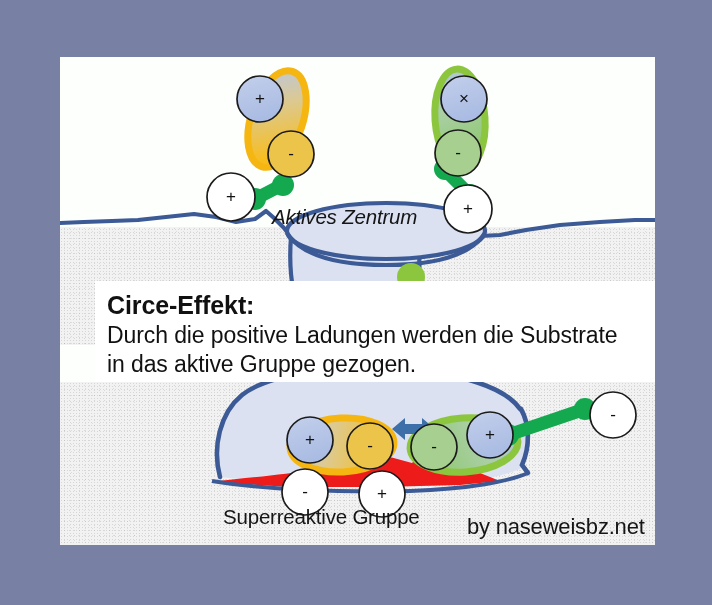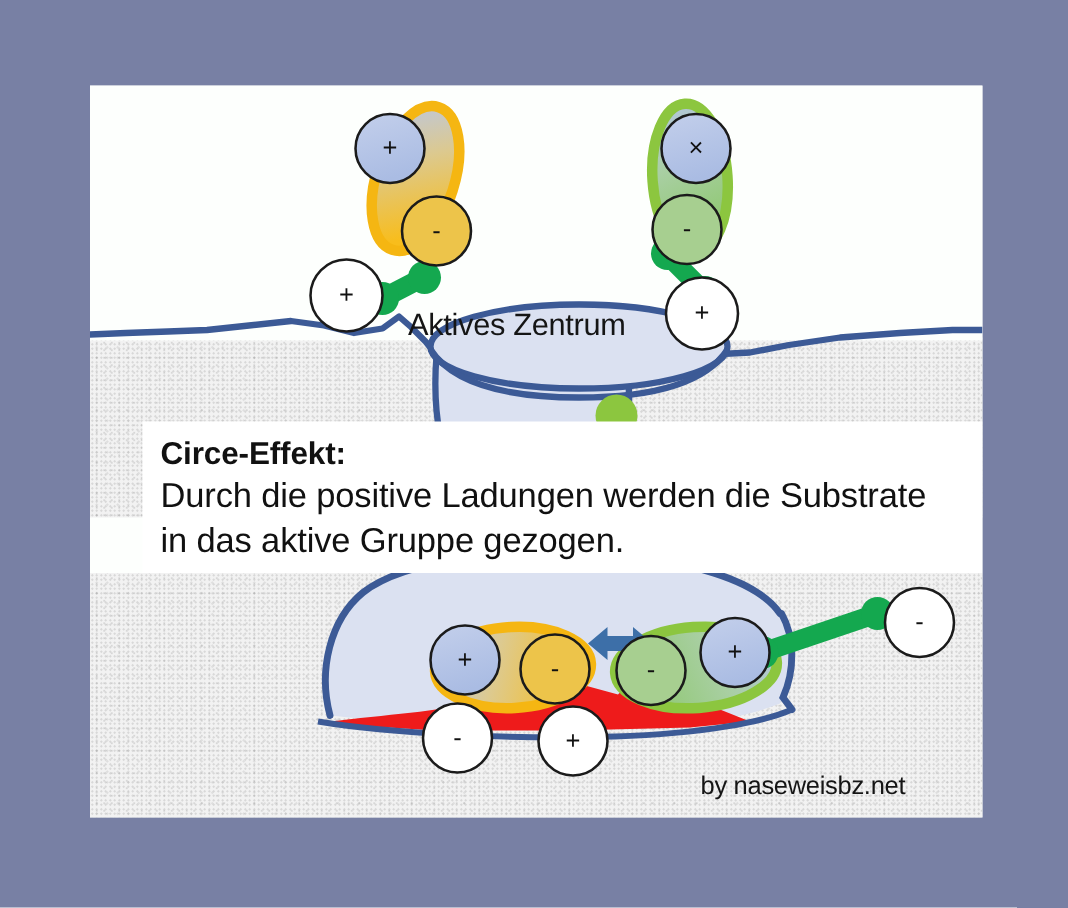--- a/index.html
+++ b/index.html
@@ -31,34 +31,34 @@
   svg.layer{position:absolute;left:0;top:0;}
 
   
   #explain{
     position:absolute;left:35px;top:224px;width:560px;height:101px;
     background:#ffffff;
     padding:10px 0 0 12px;
     box-sizing:border-box;
   }
   #explain .hd{
-    font-size:21px;font-weight:bold;color:#111;line-height:1.18;
+    font-size:25px;font-weight:bold;color:#111;line-height:1.18;
     letter-spacing:-0.1px;
   }
   #explain .ln{
     font-size:23px;color:#111;line-height:1.30;letter-spacing:-0.1px;
   }
 
   .cap{
     position:absolute;color:#151515;font-size:20.5px;letter-spacing:-0.2px;
     white-space:nowrap;
   }
-  #cap-active{left:212px;top:148px;}
+  #cap-active{left:212px;top:148px;font-style:italic;}
   #cap-super{left:163px;top:448px;}
-  #cap-credit{left:407px;top:457px;font-size:17px;}
+  #cap-credit{left:407px;top:457px;font-size:22px;}
 
   .charge{
     position:absolute;
     font-size:17px;color:#111;
     text-align:center;
     pointer-events:none;
     user-select:none;
   }
 </style>
 </head>
@@ -193,20 +193,21 @@
     <div class="charge" style="left:238px;top:373px;width:24px;">+</div>
     <div class="charge" style="left:298px;top:379px;width:24px;">-</div>
     <div class="charge" style="left:362px;top:380px;width:24px;">-</div>
     <div class="charge" style="left:418px;top:368px;width:24px;">+</div>
     <div class="charge" style="left:541px;top:348px;width:24px;">-</div>
     <div class="charge" style="left:233px;top:425px;width:24px;">-</div>
     <div class="charge" style="left:310px;top:427px;width:24px;">+</div>
 
     <div class="cap" id="cap-active">Aktives Zentrum</div>
 
+    <div class="cap" id="cap-super">Superreaktive Gruppe</div>
 
     <div class="cap" id="cap-credit">by naseweisbz.net</div>
 
     <div id="explain">
       <div class="hd">Circe-Effekt:</div>
       <div class="ln">Durch die positive Ladungen werden die Substrate</div>
       <div class="ln">in das aktive Gruppe gezogen.</div>
     </div>
 
   </div>

